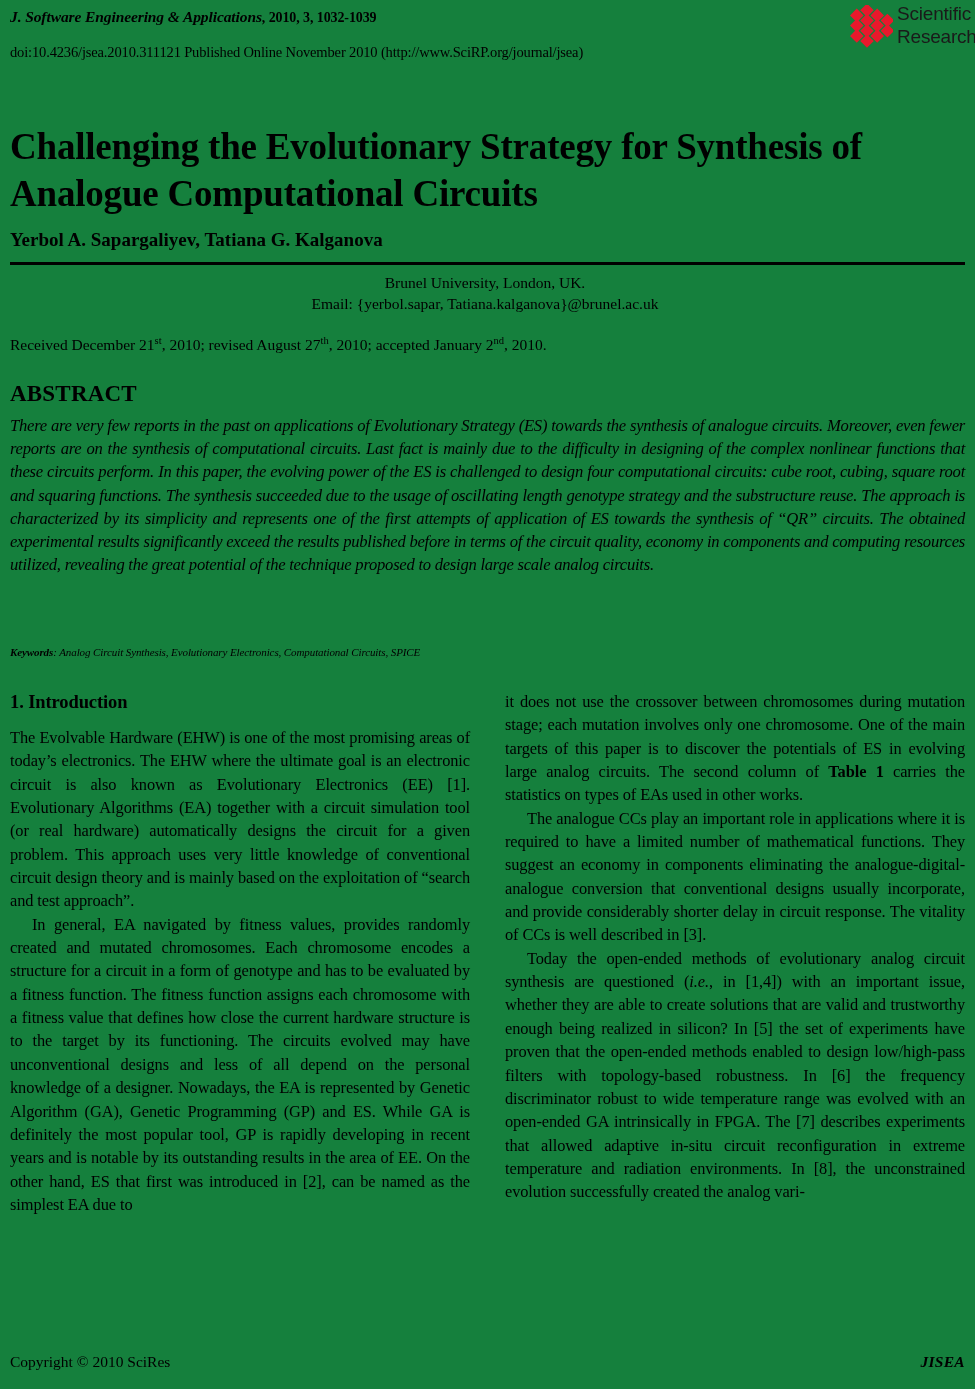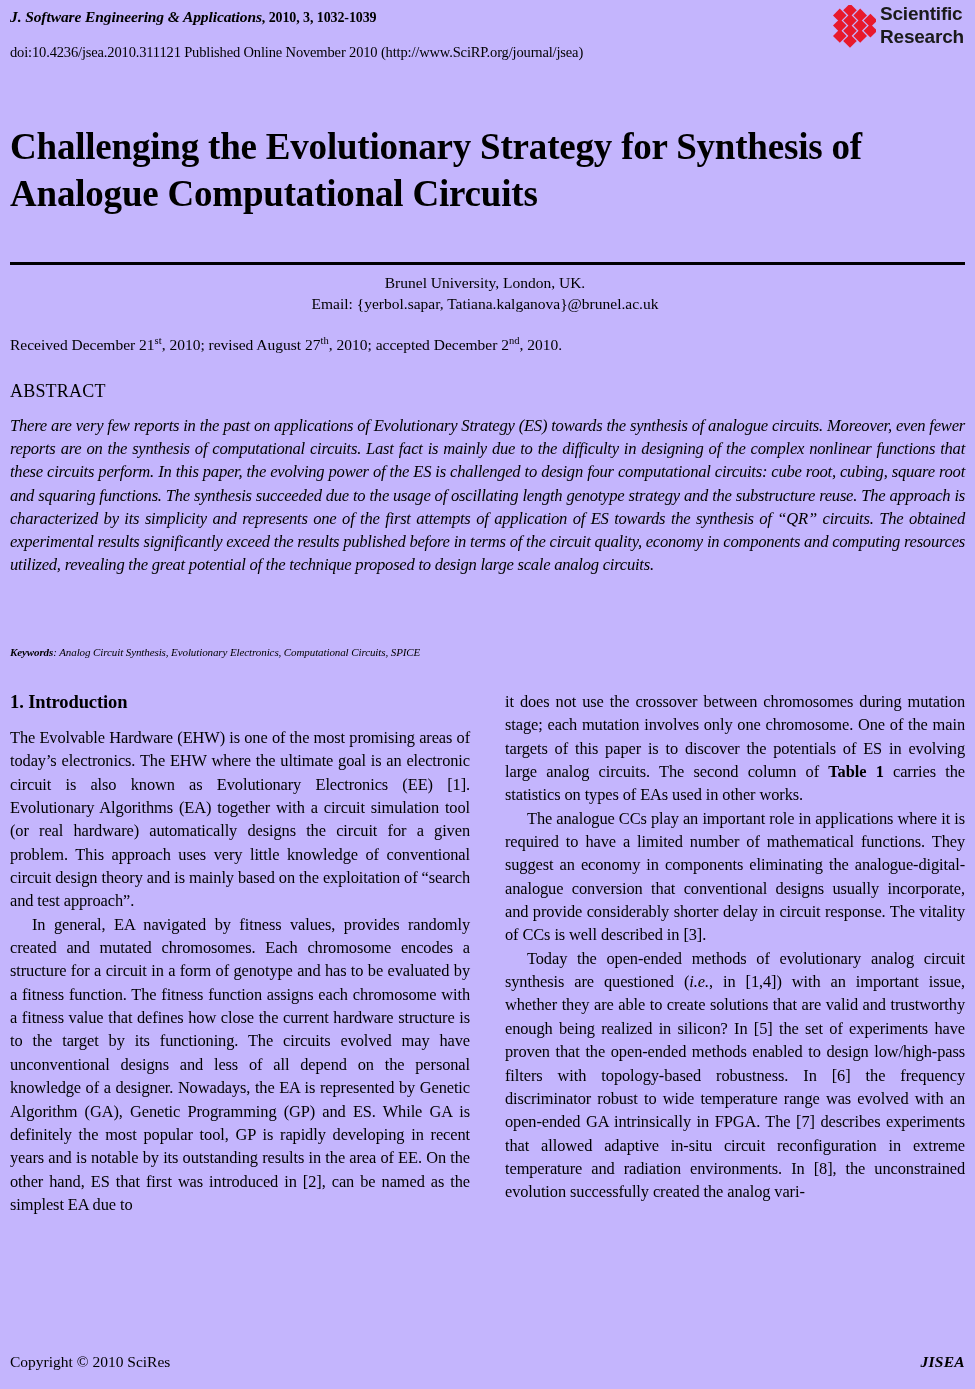--- a/index.html
+++ b/index.html
@@ -10,21 +10,21 @@
   }
   body {
     font-family: "Liberation Serif", "DejaVu Serif", serif;
     color: #000000;
   }
   .page {
     position: relative;
     width: 975px;
     height: 1389px;
     margin: 0 auto;
-    background: #c4b5fd;
+    background: #15803d;
     box-sizing: border-box;
     padding: 0;
     overflow: hidden;
   }
 
   
   .masthead {
     position: absolute;
     left: 10px;
     top: 6px;
@@ -50,25 +50,24 @@
     font-size: 14.5px;
     line-height: 20px;
     white-space: nowrap;
     margin-top: 14px;
     letter-spacing: -0.15px;
   }
 
   
   .logo {
     position: absolute;
-    right: 17px;
+    right: 0px;
     top: 2px;
     width: 128px;
     height: 50px;
-    font-weight: bold;
   }
   .logo-mark {
     position: absolute;
     left: 0px;
     top: 3px;
     width: 46px;
     height: 44px;
   }
   .logo-text {
     position: absolute;
@@ -130,22 +129,22 @@
     font-size: 0.68em;
     vertical-align: super;
     line-height: 0;
   }
 
   
   .abstract-head {
     position: absolute;
     left: 10px;
     top: 381px;
-    font-size: 18px;
-    font-weight: normal;
+    font-size: 23px;
+    font-weight: bold;
     letter-spacing: 0.2px;
   }
   .abstract-body {
     position: absolute;
     left: 10px;
     top: 414px;
     width: 955px;
     font-size: 16.6px;
     line-height: 23.2px;
     font-style: italic;
@@ -246,30 +245,31 @@
       </g>
     </svg>
     <div class="logo-text">
       <div>Scientific</div>
       <div>Research</div>
     </div>
   </div>
 
   <h1 class="title">Challenging the Evolutionary Strategy for Synthesis of Analogue Computational Circuits</h1>
 
+  <div class="authors">Yerbol A. Sapargaliyev, Tatiana G. Kalganova</div>
 
   <div class="rule-thick"></div>
 
   <div class="affil">
     <div>Brunel University, London, UK.</div>
     <div>Email: {yerbol.sapar, Tatiana.kalganova}@brunel.ac.uk</div>
   </div>
 
   <div class="received">
-    <span>Received December 21</span><sup>st</sup><span>, 2010; revised August 27</span><sup>th</sup><span>, 2010; accepted December 2</span><sup>nd</sup><span>, 2010.</span>
+    <span>Received December 21</span><sup>st</sup><span>, 2010; revised August 27</span><sup>th</sup><span>, 2010; accepted January 2</span><sup>nd</sup><span>, 2010.</span>
   </div>
 
   <div class="abstract-head">ABSTRACT</div>
   <div class="abstract-body">There are very few reports in the past on applications of Evolutionary Strategy (ES) towards the synthesis of analogue circuits. Moreover, even fewer reports are on the synthesis of computational circuits. Last fact is mainly due to the difficulty in designing of the complex nonlinear functions that these circuits perform. In this paper, the evolving power of the ES is challenged to design four computational circuits: cube root, cubing, square root and squaring functions. The synthesis succeeded due to the usage of oscillating length genotype strategy and the substructure reuse. The approach is characterized by its simplicity and represents one of the first attempts of application of ES towards the synthesis of “QR” circuits. The obtained experimental results significantly exceed the results published before in terms of the circuit quality, economy in components and computing resources utilized, revealing the great potential of the technique proposed to design large scale analog circuits.</div>
 
   <div class="keywords">
     <span class="kw-label">Keywords</span><span>: </span><span>Analog Circuit Synthesis, Evolutionary Electronics, Computational Circuits, SPICE</span>
   </div>
 
   <div class="col col-left">

